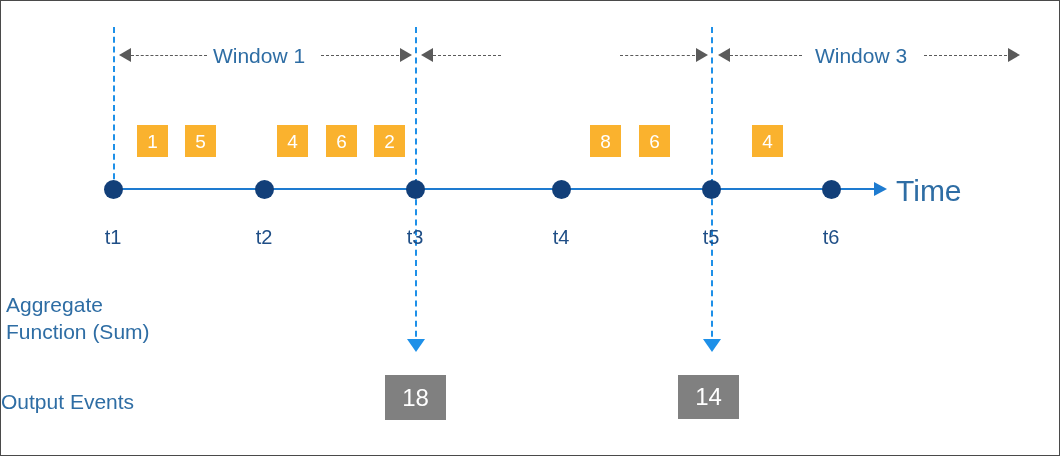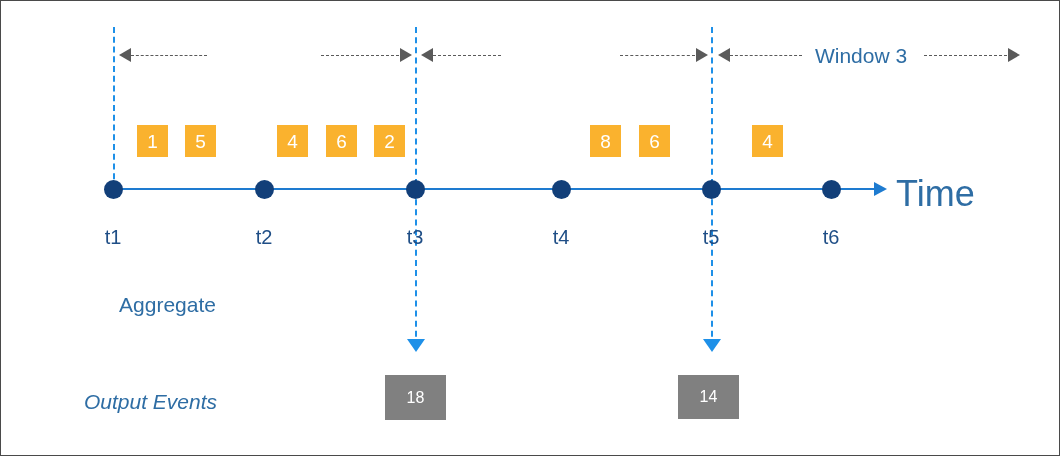--- a/index.html
+++ b/index.html
@@ -100,57 +100,58 @@
     color: #1F4E86;
     font-size: 20px;
     font-family: "Liberation Sans", sans-serif;
     text-align: center;
     white-space: nowrap;
     line-height: 1;
   }
   .time-label {
     position: absolute;
     color: #2E6DA4;
-    font-size: 36px;
+    font-size: 30px;
     font-family: "Liberation Sans", sans-serif;
     white-space: nowrap;
     line-height: 1;
   }
 
   
   .side-label {
     position: absolute;
     color: #2E6DA4;
     font-size: 21px;
     font-family: "Liberation Sans", sans-serif;
-    text-align: right;
+    text-align: left;
     line-height: 1.28;
     white-space: nowrap;
   }
 
   
   .out {
     position: absolute;
     background: #808080;
     color: #ffffff;
-    font-size: 16px;
+    font-size: 24px;
     font-family: "Liberation Sans", sans-serif;
     display: flex;
     align-items: center;
     justify-content: center;
     line-height: 1;
   }
 </style>
 </head>
 <body>
 
 <div id="canvas">
 
   <div class="arrow-head arrow-left abs" style="left:118px; top:47px;"></div>
   <div class="dash-line" style="left:130px; top:54px; width:76px;"></div>
+  <div class="win-label" style="left:198px; top:44px; width:120px;">Window 1</div>
   <div class="dash-line" style="left:320px; top:54px; width:78px;"></div>
   <div class="arrow-head arrow-right abs" style="left:399px; top:47px;"></div>
 
   <div class="arrow-head arrow-left abs" style="left:420px; top:47px;"></div>
   <div class="dash-line" style="left:432px; top:54px; width:68px;"></div>
   <div class="dash-line" style="left:619px; top:54px; width:75px;"></div>
   <div class="arrow-head arrow-right abs" style="left:695px; top:47px;"></div>
 
   <div class="arrow-head arrow-left abs" style="left:717px; top:47px;"></div>
   <div class="dash-line" style="left:729px; top:54px; width:72px;"></div>
@@ -188,20 +189,21 @@
 
   <div class="tick-label" style="left:72px;  top:226px; width:80px;">t1</div>
   <div class="tick-label" style="left:223px; top:226px; width:80px;">t2</div>
   <div class="tick-label" style="left:374px; top:226px; width:80px;">t3</div>
   <div class="tick-label" style="left:520px; top:226px; width:80px;">t4</div>
   <div class="tick-label" style="left:670px; top:226px; width:80px;">t5</div>
   <div class="tick-label" style="left:790px; top:226px; width:80px;">t6</div>
 
   <div class="side-label" style="left:5px; top:291px; width:210px;">
     <div>Aggregate</div>
+    <div>Function (Sum)</div>
   </div>
 
-  <div class="side-label" style="left:6px; top:388px; width:210px;font-style:italic;">Output Events</div>
+  <div class="side-label" style="left:0; top:388px; width:210px;">Output Events</div>
 
   <div class="out" style="left:384px; top:374px; width:61px; height:45px;">18</div>
   <div class="out" style="left:677px; top:374px; width:61px; height:44px;">14</div>
 
 </div>
 
 </body></html>

